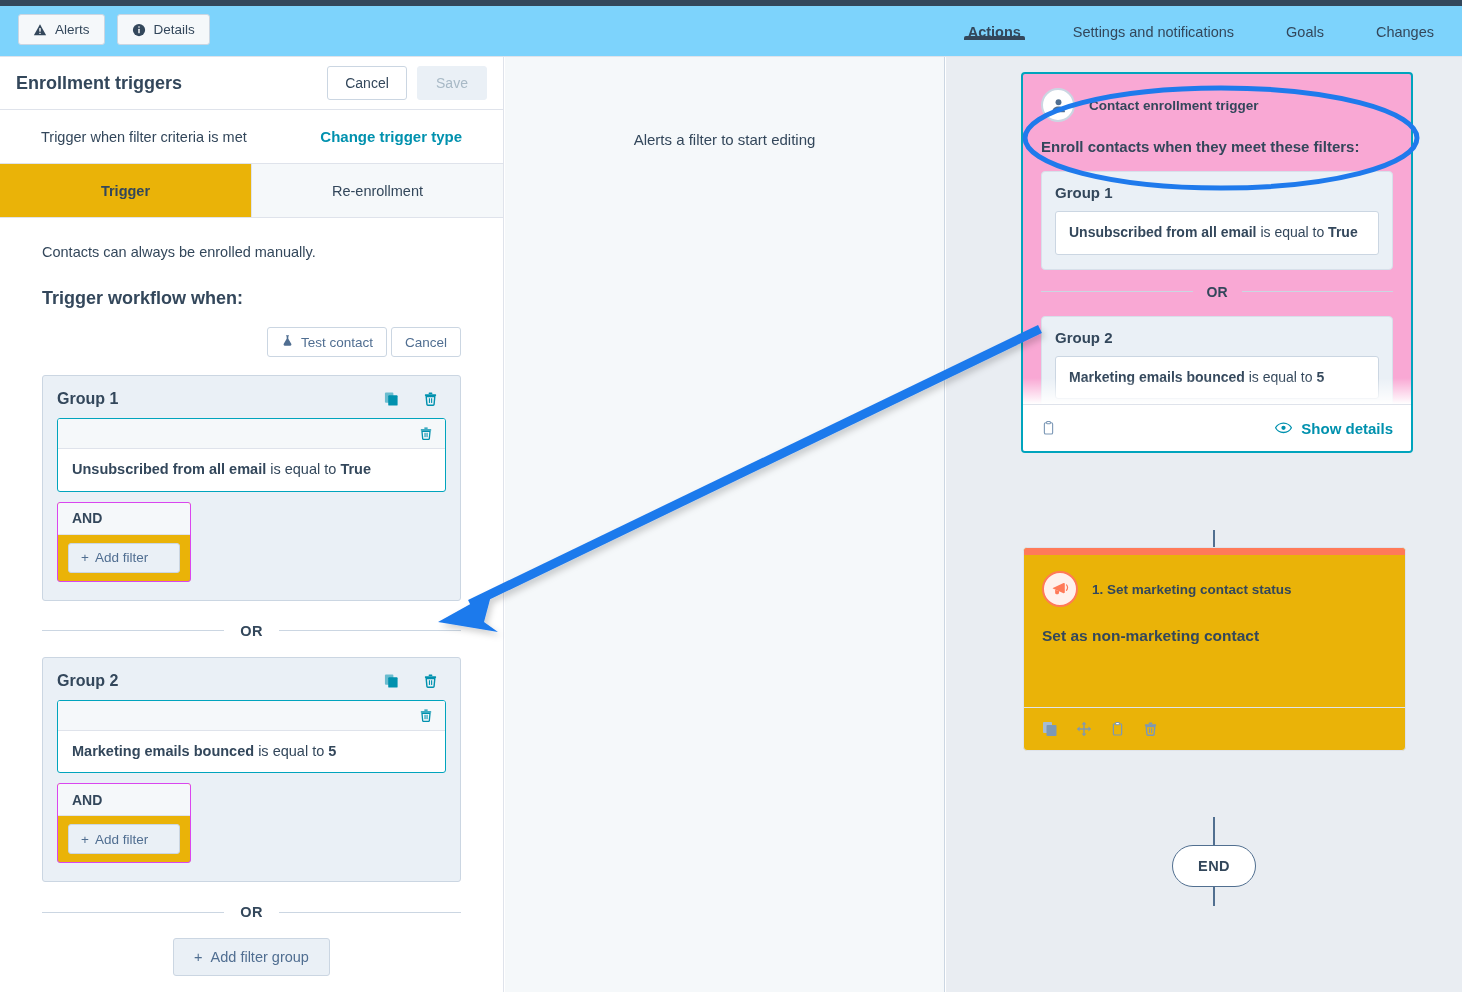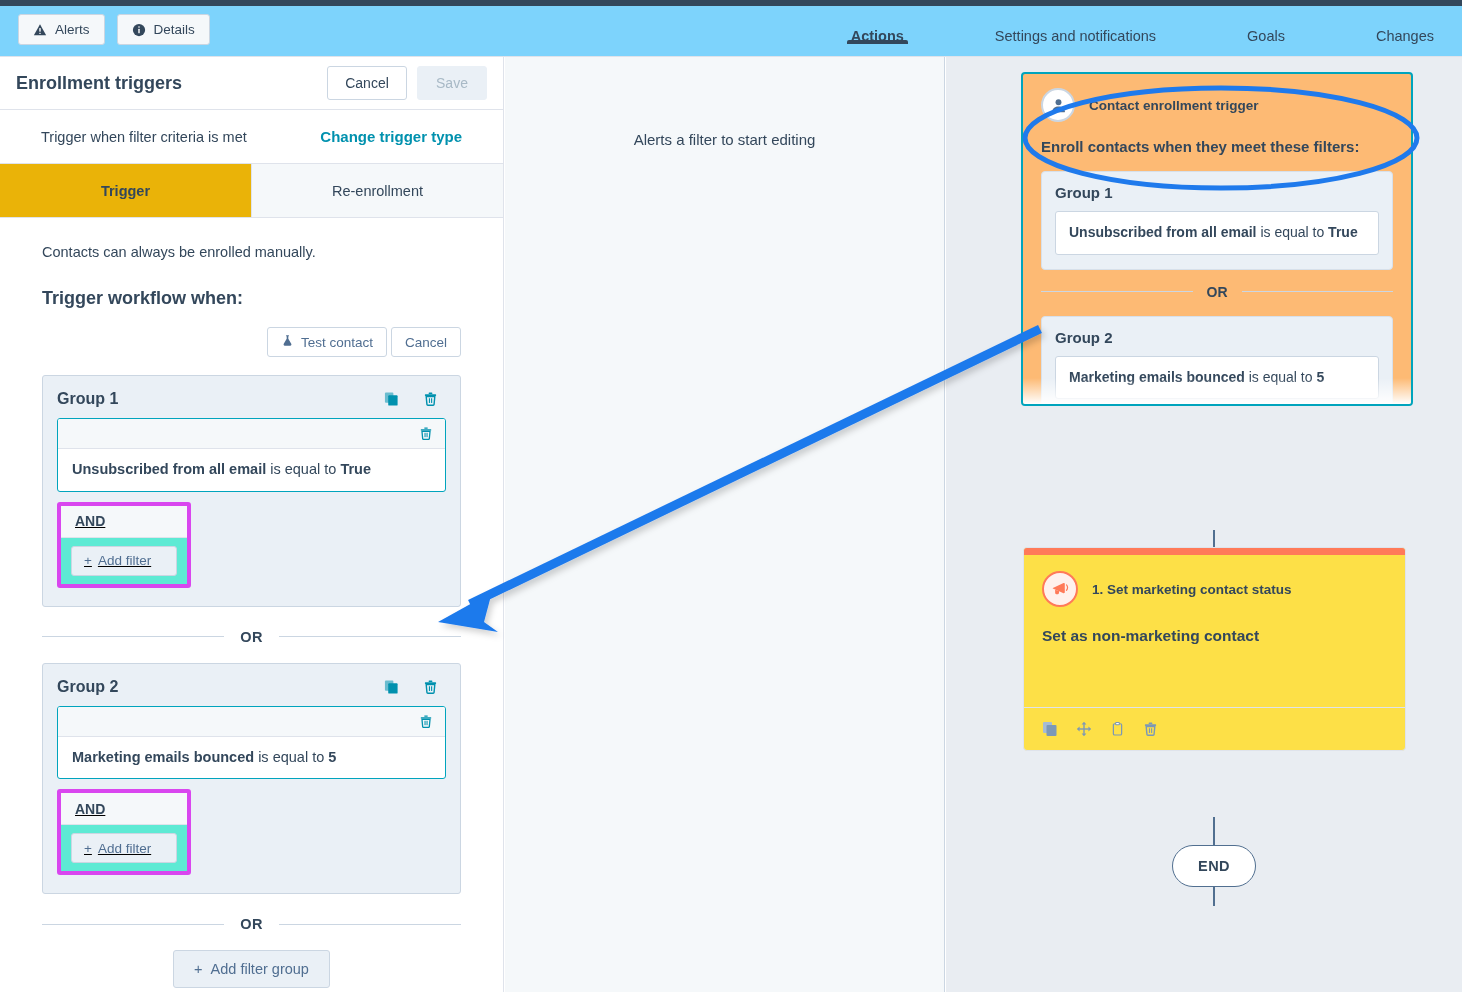--- a/index.html
+++ b/index.html
@@ -32,22 +32,22 @@
     display: flex; align-items: center; gap: 8px;
     height: 31px; padding: 0 14px;
     background: #f5f8fa; border: 1px solid #cbd6e2; border-radius: 3px;
     color: #33475b; font-size: 13.5px; font-weight: 500;
     cursor: pointer; white-space: nowrap;
   }
   .hdr-btn svg { display: block; }
 
   
   .top-tabs {
-    position: absolute; right: 12px; top: 4px; height: 51px;
-    display: flex; align-items: center; gap: 39px;
+    position: absolute; right: 12px; top: 18px; height: 51px;
+    display: flex; align-items: flex-start;
   }
   .top-tab {
     display: flex; align-items: center; padding: 0 26px;
     font-size: 14.5px; color: #33475b; cursor: pointer;
     position: relative; white-space: nowrap;
   }
   .top-tab.active { font-weight: 700; }
   .top-tab.active::after {
     content: ""; position: absolute; left: 22px; right: 22px; bottom: 0;
     height: 4px; background: #33475b; border-radius: 2px 2px 0 0;
@@ -126,23 +126,22 @@
     height: 30px; background: #f5f8fa; border-bottom: 1px solid #dfe3eb;
     display: flex; align-items: center; justify-content: flex-end; padding-right: 12px;
   }
   .filter-card-body {
     padding: 11px 14px; font-size: 14.5px; color: #33475b; line-height: 1.35;
   }
   .filter-card-body b { font-weight: 700; }
 
   .and-box {
     margin-top: 10px; width: 134px;
-    background: #5eead4; border: 4px solid #d946ef; border-radius: 3px;
+    background: #eab308; border: 1px solid #d946ef; border-radius: 3px;
     overflow: hidden;
-    text-decoration: underline;
   }
   .and-label {
     height: 32px; display: flex; align-items: center; padding: 0 14px;
     font-size: 14px; font-weight: 700; color: #33475b;
     background: #f5f8fa; border-bottom: 1px solid #dfe3eb;
   }
   .and-body { padding: 8px 10px; }
   .add-filter-btn {
     height: 30px; padding: 0 12px;
     background: #eaf0f6; border: 1px solid #cbd6e2; border-radius: 3px;
@@ -176,21 +175,21 @@
   }
 
   
   .canvas {
     position: absolute; top: 57px; left: 946px; width: 516px; height: 935px;
     background: #e9edf2;
   }
 
   .trigger-card {
     position: absolute; top: 15px; left: 76px; width: 392px;
-    background: #fdba74; border: 2px solid #00a4bd; border-radius: 4px;
+    background: #f9a8d4; border: 2px solid #00a4bd; border-radius: 4px;
     overflow: hidden;
   }
   .tc-body { padding: 14px 18px 0 18px; height: 330px; overflow: hidden; position: relative; }
   .tc-head { display: flex; align-items: center; gap: 14px; }
   .tc-avatar {
     width: 34px; height: 34px; border-radius: 50%;
     border: 2px solid #cbd6e2; background: #ffffff;
     display: flex; align-items: center; justify-content: center;
     flex: 0 0 auto;
   }
@@ -231,21 +230,21 @@
   }
   .plus-node {
     position: absolute; width: 32px; height: 32px; border-radius: 50%;
     background: #cbd6e2; border: 1.5px solid #516f90;
     display: flex; align-items: center; justify-content: center;
     cursor: pointer;
   }
 
   .action-card {
     position: absolute; top: 547px; left: 1023px; width: 383px;
-    background: #fde047; border: 1px solid #dfe3eb; border-radius: 4px;
+    background: #eab308; border: 1px solid #dfe3eb; border-radius: 4px;
     overflow: hidden;
   }
   .ac-stripe { height: 7px; background: #ff7a59; }
   .ac-body { padding: 16px 18px 20px 18px; height: 152px; }
   .ac-head { display: flex; align-items: center; gap: 14px; }
   .ac-icon {
     width: 36px; height: 36px; border-radius: 50%;
     border: 2px solid #ff7a59; background: #fff1ed;
     display: flex; align-items: center; justify-content: center; flex: 0 0 auto;
   }
@@ -533,20 +532,39 @@
         <div class="tc-group-title">Group 2</div>
         <div class="tc-filter">
           <b>Marketing emails bounced</b>
           <span>is equal to</span>
           <b>5</b>
         </div>
       </div>
       <div class="tc-fade"></div>
     </div>
 
+    <div class="tc-footer">
+      <div class="tc-footer-left">
+        <span class="icon-btn">
+          <svg width="15" height="16" viewBox="0 0 16 16">
+              <rect x="3.6" y="2.4" width="8.8" height="12" rx="1.4" fill="none" stroke="#7c98b6" stroke-width="1.2"></rect>
+              <rect x="6" y="1" width="4" height="2.4" rx=".8" fill="#fff" stroke="#7c98b6" stroke-width="1.1"></rect>
+            </svg>
+        </span>
+      </div>
+      <div class="tc-show">
+        <span>
+          <svg width="17" height="12" viewBox="0 0 20 13">
+              <path d="M10 .8C5.4.8 1.8 4 .7 6.3c1.1 2.3 4.7 5.5 9.3 5.5s8.2-3.2 9.3-5.5C18.2 4 14.6.8 10 .8z" fill="none" stroke="#0091ae" stroke-width="1.5"></path>
+              <circle cx="10" cy="6.3" r="2.5" fill="#0091ae"></circle>
+            </svg>
+        </span>
+        <span>Show details</span>
+      </div>
+    </div>
   </div>
 
   <div class="action-card">
     <div class="ac-stripe"></div>
     <div class="ac-body">
       <div class="ac-head">
         <div class="ac-icon">
           <svg width="21" height="21" viewBox="0 0 22 22">
               <path d="M3 9.3 14.2 4.3c.6-.3 1.3.2 1.3.9v8.8c0 .7-.7 1.2-1.3.9L3 9.9a.4.4 0 0 1 0-.6z" fill="#ff7a59"></path>
               <path d="M5.4 11.2v3.1c0 1 .9 1.8 2 1.8s2-.8 2-1.8v-1.6z" fill="#ff7a59"></path>

